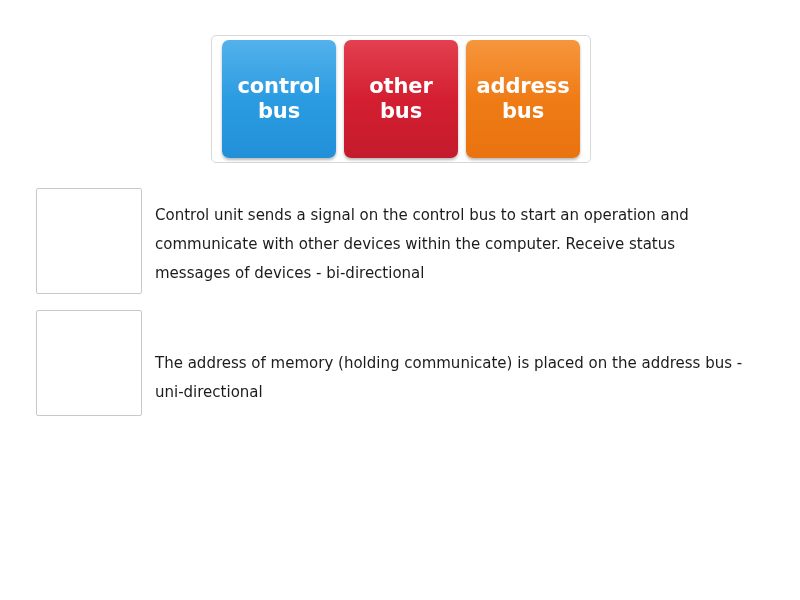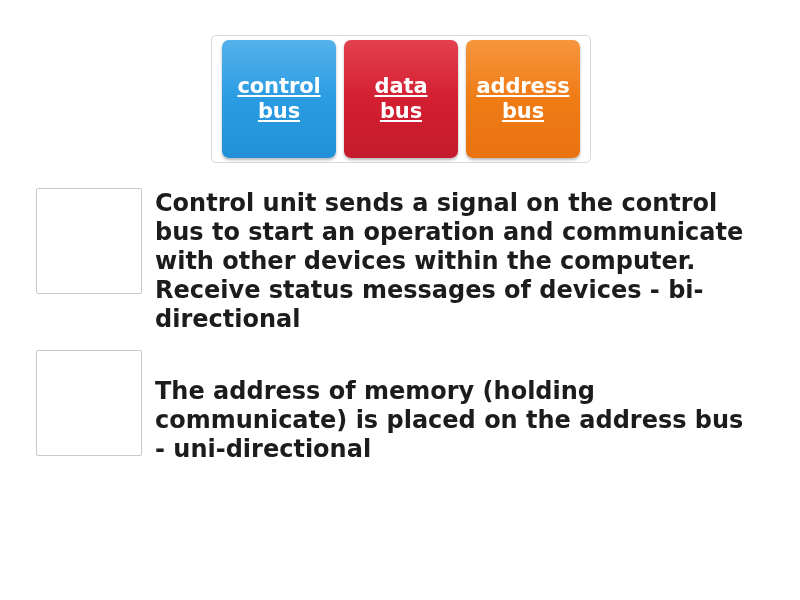--- a/index.html
+++ b/index.html
@@ -47,21 +47,20 @@
     color: #ffffff;
     font-weight: bold;
     font-size: 21px;
     line-height: 25px;
     letter-spacing: -0.1px;
     box-shadow: 0 2px 3px rgba(0,0,0,0.28);
     cursor: grab;
     user-select: none;
     position: relative;
     overflow: hidden;
-    text-decoration: underline;
   }
   .tile::after {
     content: "";
     position: absolute;
     left: 0; right: 0; top: 0;
     height: 50%;
     background: linear-gradient(to bottom, rgba(255,255,255,0.13), rgba(255,255,255,0));
     pointer-events: none;
   }
   .tile-label {
@@ -93,47 +92,48 @@
     height: 106px;
     min-width: 106px;
     box-sizing: border-box;
     border: 1px solid #c9c9c9;
     border-radius: 2px;
     background: #ffffff;
     cursor: pointer;
   }
   .row-text {
     margin-left: 13px;
-    font-size: 24px;
+    font-size: 15px;
     line-height: 29px;
     color: #1c1c1c;
-    font-weight: bold;
+    font-weight: normal;
     max-width: 600px;
     padding-top: 1px;
+    margin-top: 12px;
   }
   .row--2 .row-text,
   .row--3 .row-text {
     padding-top: 27px;
   }
 </style>
 </head>
 <body>
 
 <div id="tile-tray">
 
   <div class="tile tile--blue">
     <span class="tile-label">
       <span>control</span><br>
       <span>bus</span>
     </span>
   </div>
 
   <div class="tile tile--red">
     <span class="tile-label">
-      <span>data</span><br>
+      <span>other</span><br>
       <span>bus</span>
     </span>
   </div>
 
   <div class="tile tile--orange">
     <span class="tile-label">
       <span>address</span><br>
       <span>bus</span>
     </span>
   </div>

